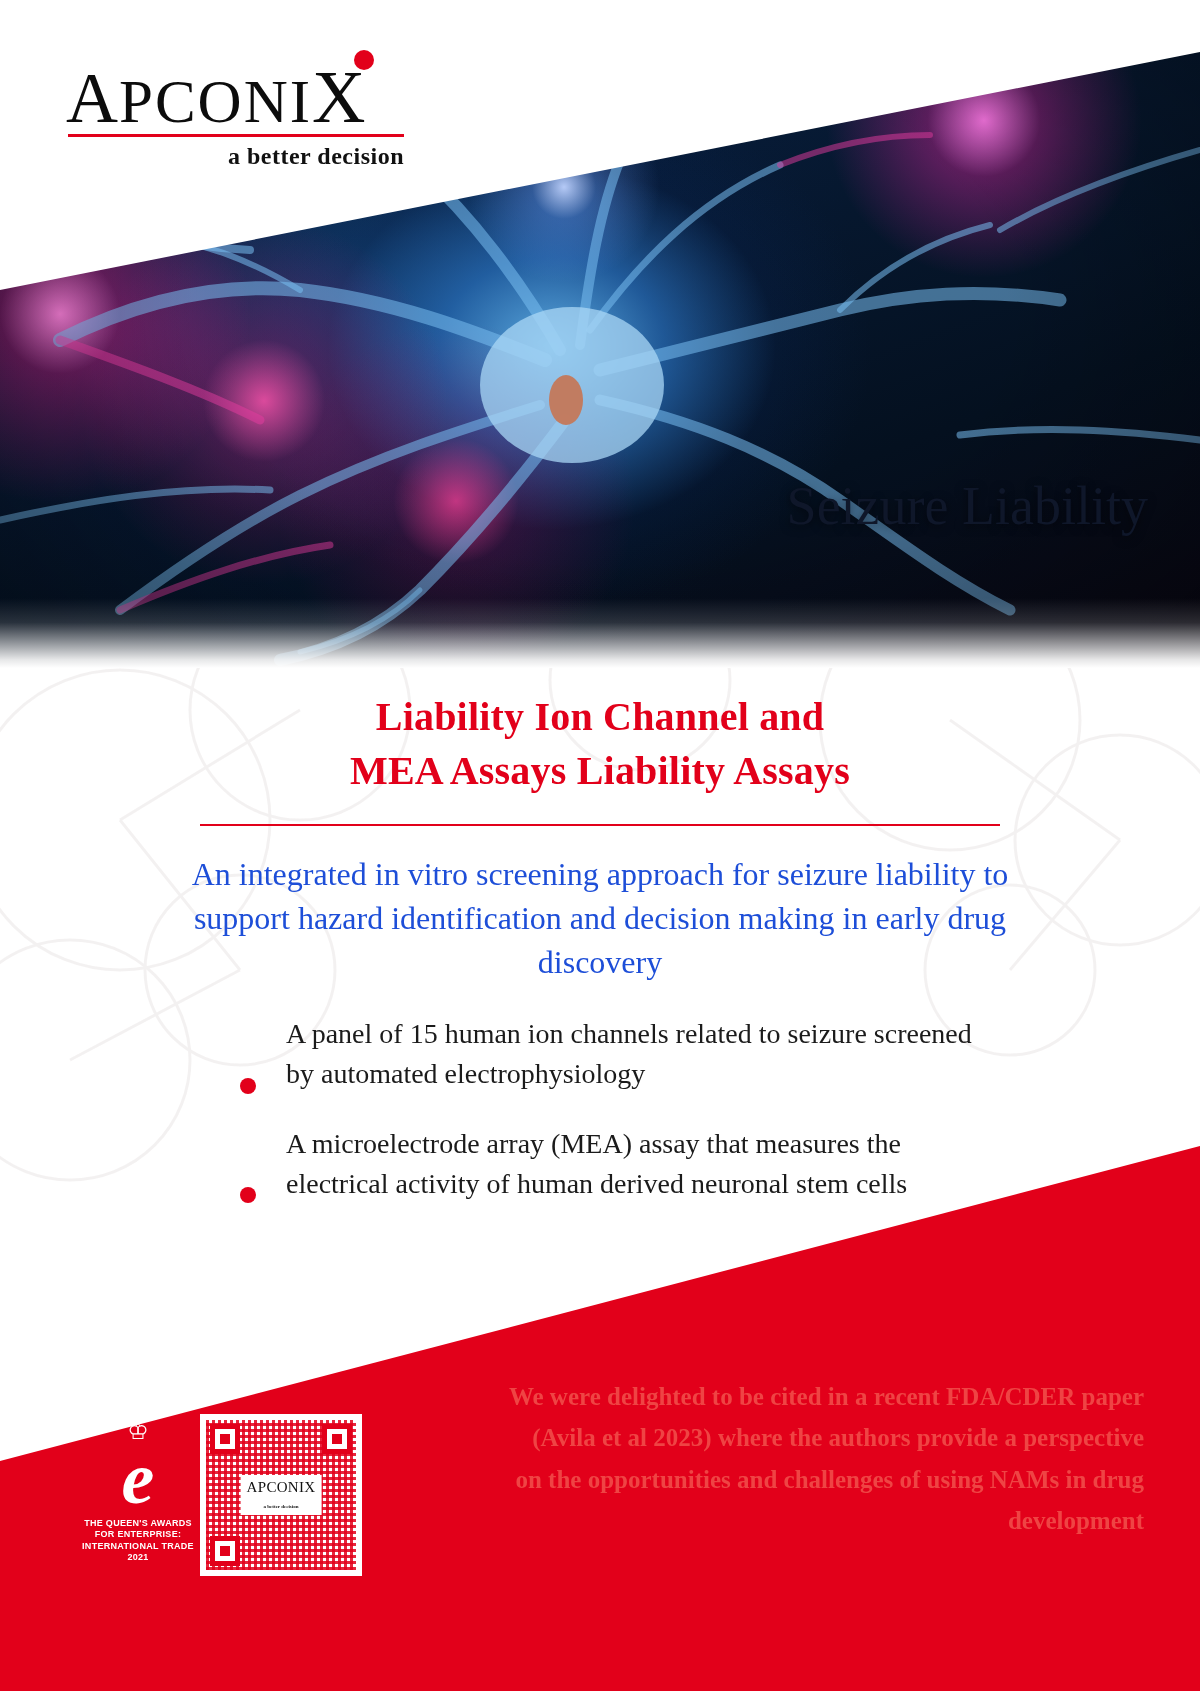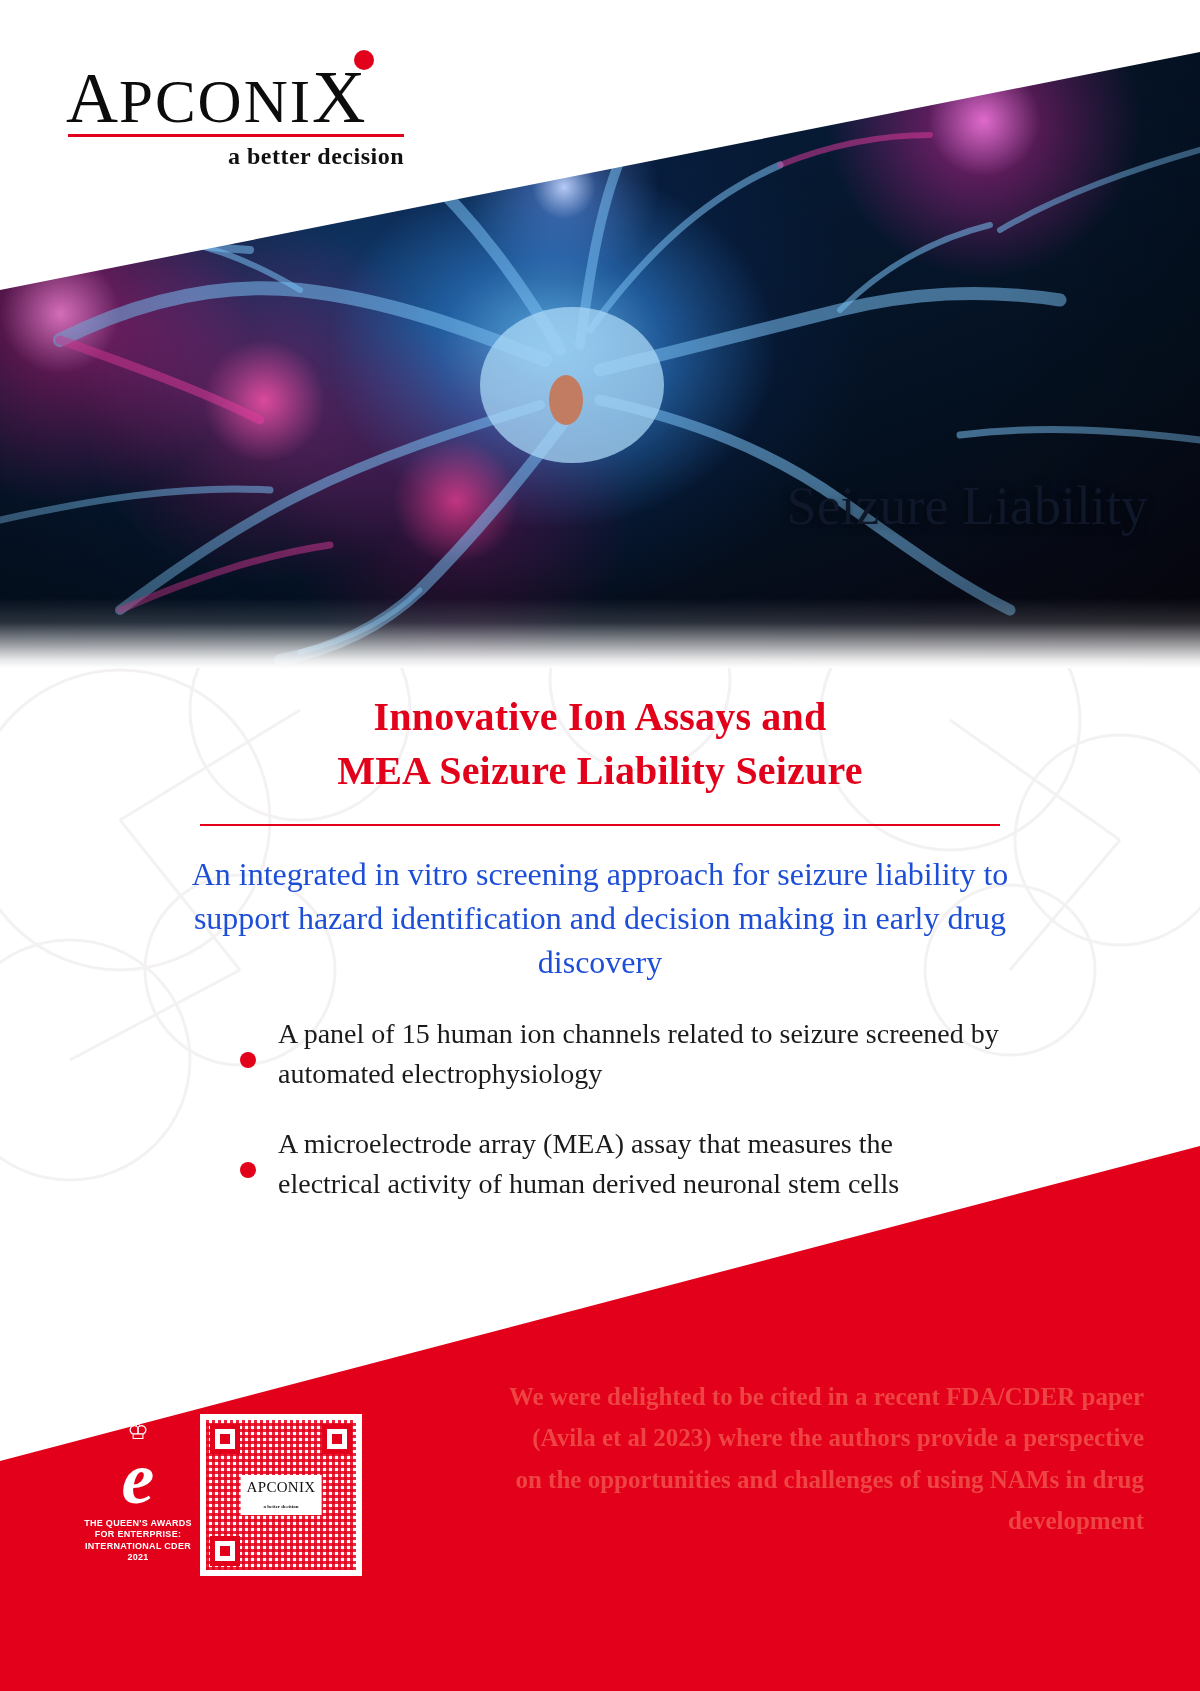--- a/index.html
+++ b/index.html
@@ -193,22 +193,23 @@
     line-height: 1.38;
     color: #1d4ed8;
   }
   .bullets {
     width: 760px;
     margin: 30px auto 0 auto;
     padding-left: 40px;
   }
   .bullet {
     display: flex;
-    align-items: center;
+    align-items: flex-end;
     margin-bottom: 30px;
+    gap: 8px;
   }
   .bullet-dot {
     flex: 0 0 auto;
     width: 16px;
     height: 16px;
     border-radius: 50%;
     background: #e2001a;
     margin-top: 12px;
     margin-right: 22px;
   }
@@ -408,22 +409,22 @@
     <div class="logo-word">
       <span class="cap">A</span><span class="sm">PCONI</span><span class="lastx">X</span>
       <span class="logo-dot"></span>
     </div>
     <div class="logo-rule"></div>
     <div class="logo-tag">a better decision</div>
   </div>
 
   <div class="content">
     <div class="headline">
-      <div>Innovative Ion Assays and</div>
-      <div>MEA Seizure Liability Seizure</div>
+      <div>Liability Ion Channel and</div>
+      <div>MEA Assays Liability Assays</div>
     </div>
     <div class="headline-rule"></div>
     <div class="subhead">An integrated in vitro screening approach for seizure liability to support hazard identification and decision making in early drug discovery</div>
 
     <div class="bullets">
       <div class="bullet">
         <span class="bullet-dot"></span>
         <span class="bullet-text">A panel of 15 human ion channels related to seizure screened by automated electrophysiology</span>
       </div>
       <div class="bullet">
@@ -436,21 +437,21 @@
   <div class="footer-red"></div>
 
   <div class="footer-text">We were delighted to be cited in a recent FDA/CDER paper (Avila et al 2023) where the authors provide a perspective on the opportunities and challenges of using NAMs in drug development</div>
 
   <div class="award">
     <div class="award-crown">♔</div>
     <div class="award-e">e</div>
     <div class="award-caption">
       <div>THE QUEEN'S AWARDS</div>
       <div>FOR ENTERPRISE:</div>
-      <div>INTERNATIONAL CDER</div>
+      <div>INTERNATIONAL TRADE</div>
       <div>2021</div>
     </div>
   </div>
 
   <div class="qr">
     <div class="qr-inner">
       <span class="qr-eye tl"></span>
       <span class="qr-eye tr"></span>
       <span class="qr-eye bl"></span>
       <span class="qr-logo">

